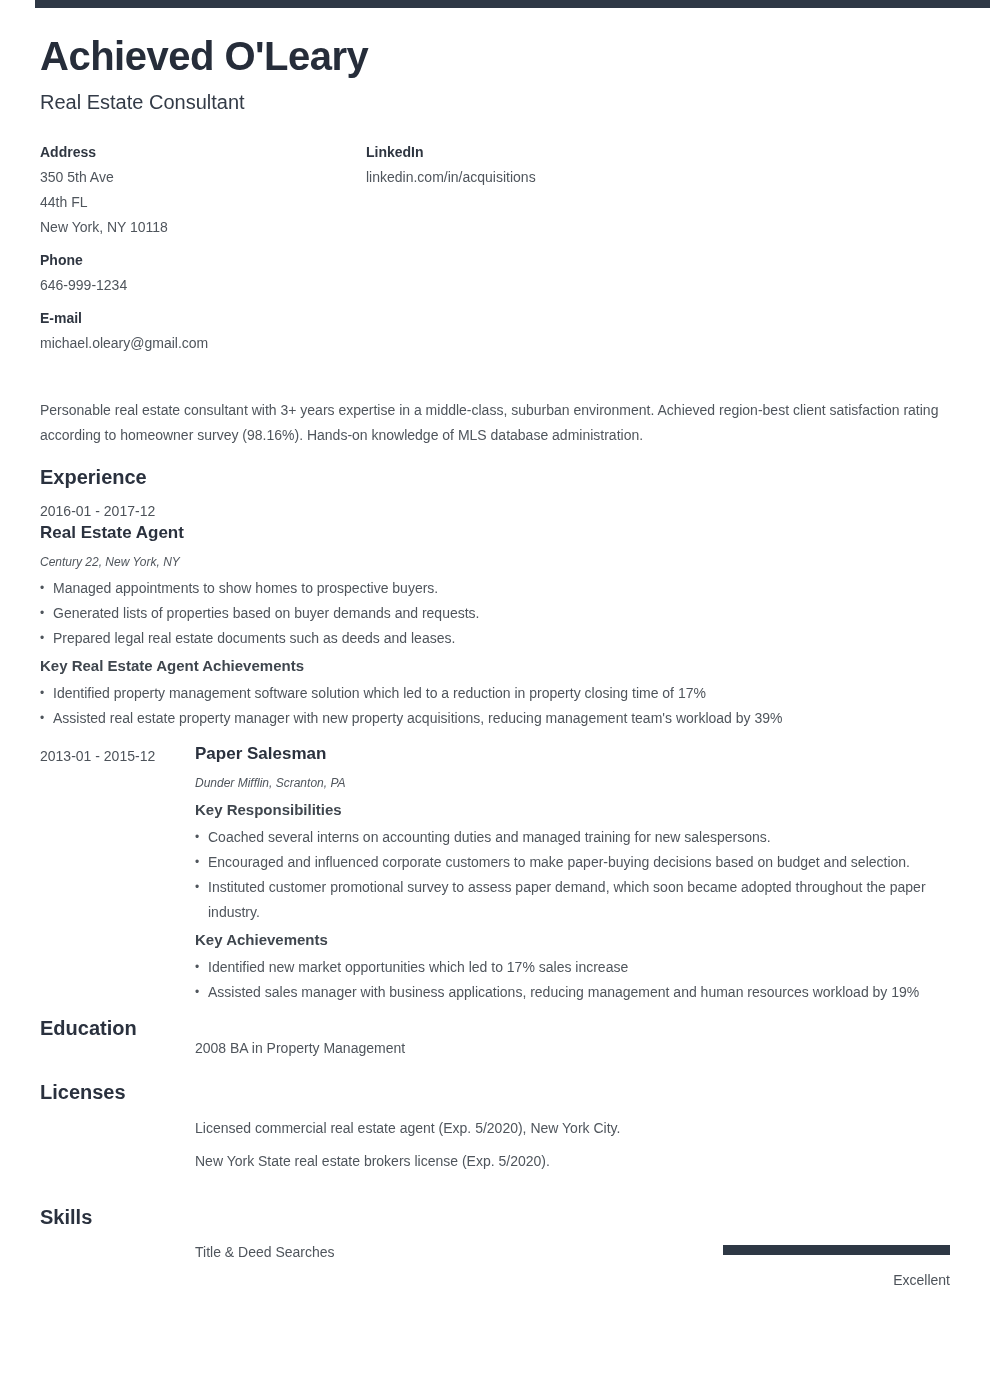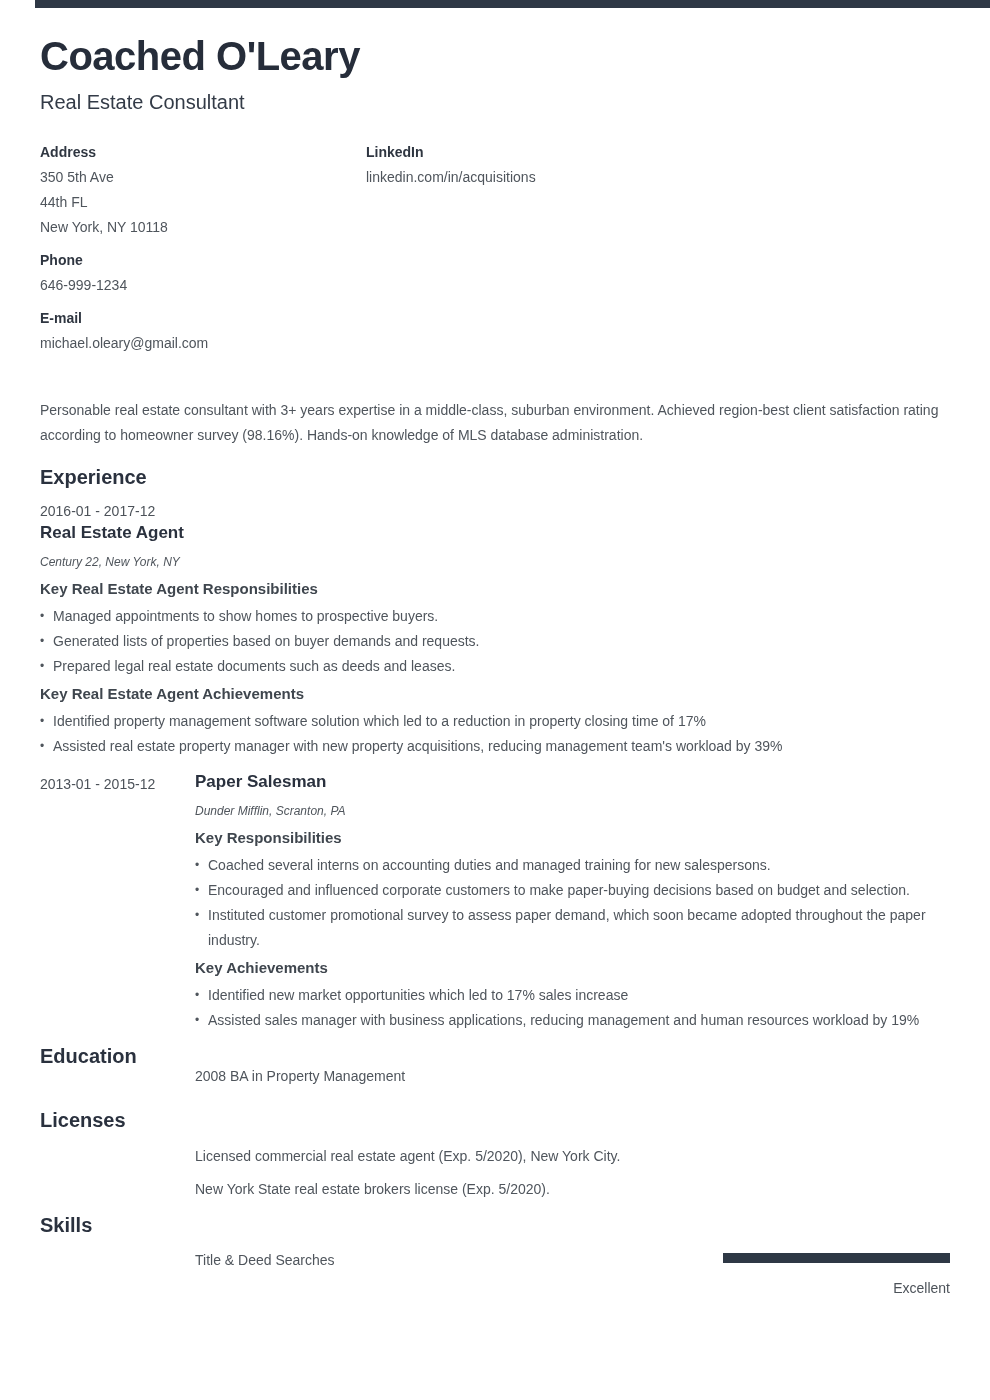--- a/index.html
+++ b/index.html
@@ -21,21 +21,21 @@
   .c-label{font-weight:bold;color:#2f3641;flex:none;margin-right:7px;}
   .c-val{color:#4f555c;}
   .c-val div{line-height:25px;}
 
   .summary{margin-top:34px;font-size:14px;line-height:25px;width:910px;}
 
   h2{font-size:20px;line-height:22px;color:#2a313e;margin:0;font-weight:bold;}
   .h-exp{margin-top:18px;}
   .h-edu{margin-top:12px;}
   .h-lic{margin-top:24px;}
-  .h-ski{margin-top:16px;}
+  .h-ski{margin-top:36px;}
 
   .entry{display:flex;}
   .entry.first{margin-top:10px;flex-direction:column;}
   .entry.second{margin-top:12px;}
   .dates{width:155px;flex:none;font-size:14px;line-height:22px;padding-top:2px;color:#4c5259;}
   .econtent{flex:1;padding-right:10px;}
   .etitle{font-size:17px;line-height:22px;font-weight:bold;color:#2a313e;}
   .company{margin-top:9px;font-size:12px;line-height:18px;font-style:italic;color:#4f555c;}
   .ghead{margin-top:8px;font-size:15px;line-height:20px;font-weight:bold;color:#3f464e;}
   .ghead.after-list{margin-top:5px;}
@@ -57,21 +57,21 @@
   .skill-bar-fill{height:10px;background:#2e3845;width:100%;}
   .skill-level{text-align:right;margin-top:10px;font-size:14px;line-height:18px;color:#4c5259;}
 </style>
 </head>
 <body>
 
 <div class="topbar"></div>
 
 <div class="page">
 
-  <h1 class="name">Coached O'Leary</h1>
+  <h1 class="name">Achieved O'Leary</h1>
   <div class="jobtitle">Real Estate Consultant</div>
 
   <div class="contact">
     <div class="c-col-left">
       <div class="c-row">
         <span class="c-label">Address</span>
         <span class="c-val">
           <div>350 5th Ave</div>
           <div>44th FL</div>
           <div>New York, NY 10118</div>
@@ -96,21 +96,20 @@
 
   <div class="summary">Personable real estate consultant with 3+ years expertise in a middle-class, suburban environment. Achieved region-best client satisfaction rating according to homeowner survey (98.16%). Hands-on knowledge of MLS database administration.</div>
 
   <h2 class="h-exp">Experience</h2>
 
   <div class="entry first">
     <div class="dates">2016-01 - 2017-12</div>
     <div class="econtent">
       <div class="etitle">Real Estate Agent</div>
       <div class="company">Century 22, New York, NY</div>
-      <div class="ghead">Key Real Estate Agent Responsibilities</div>
       <ul class="bullets">
         <li>Managed appointments to show homes to prospective buyers.</li>
         <li>Generated lists of properties based on buyer demands and requests.</li>
         <li>Prepared legal real estate documents such as deeds and leases.</li>
       </ul>
       <div class="ghead after-list">Key Real Estate Agent Achievements</div>
       <ul class="bullets">
         <li>Identified property management software solution which led to a reduction in property closing time of 17%</li>
         <li>Assisted real estate property manager with new property acquisitions, reducing management team's workload by 39%</li>
       </ul>

